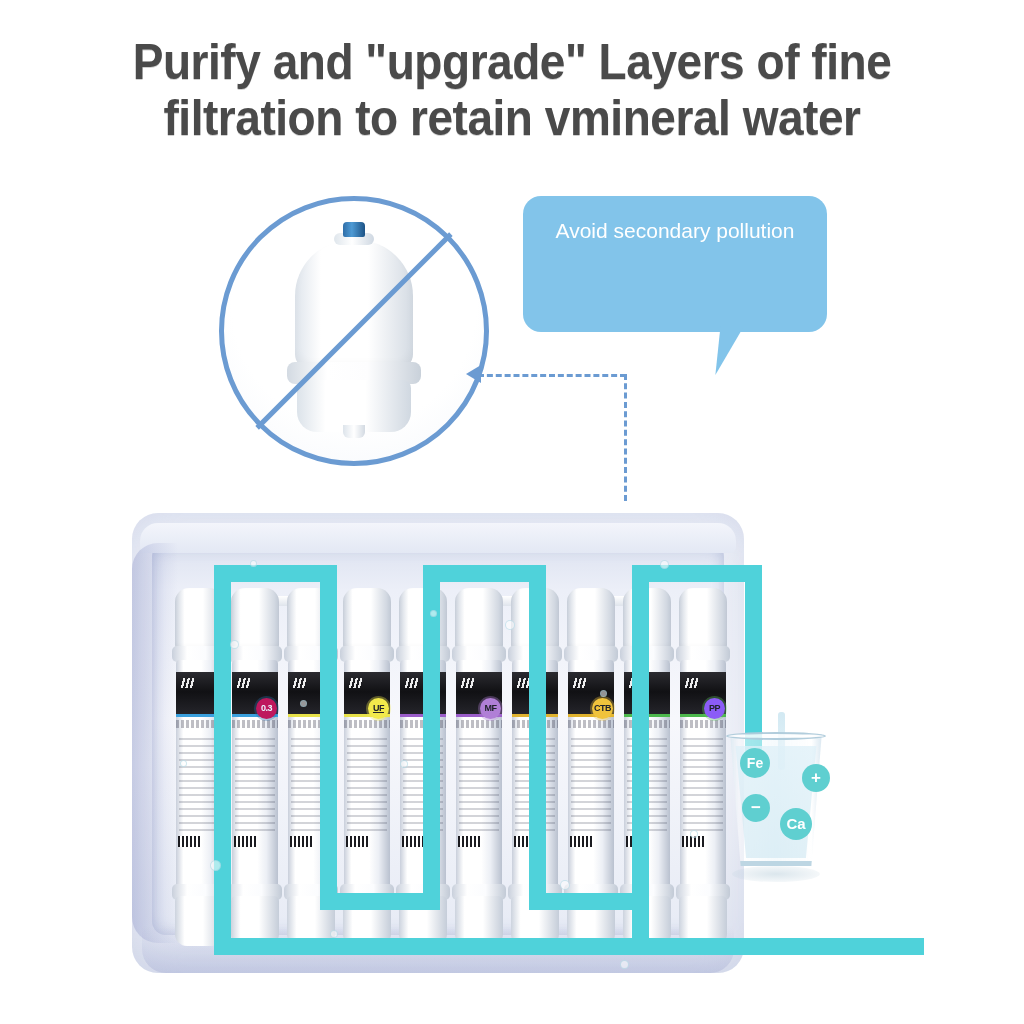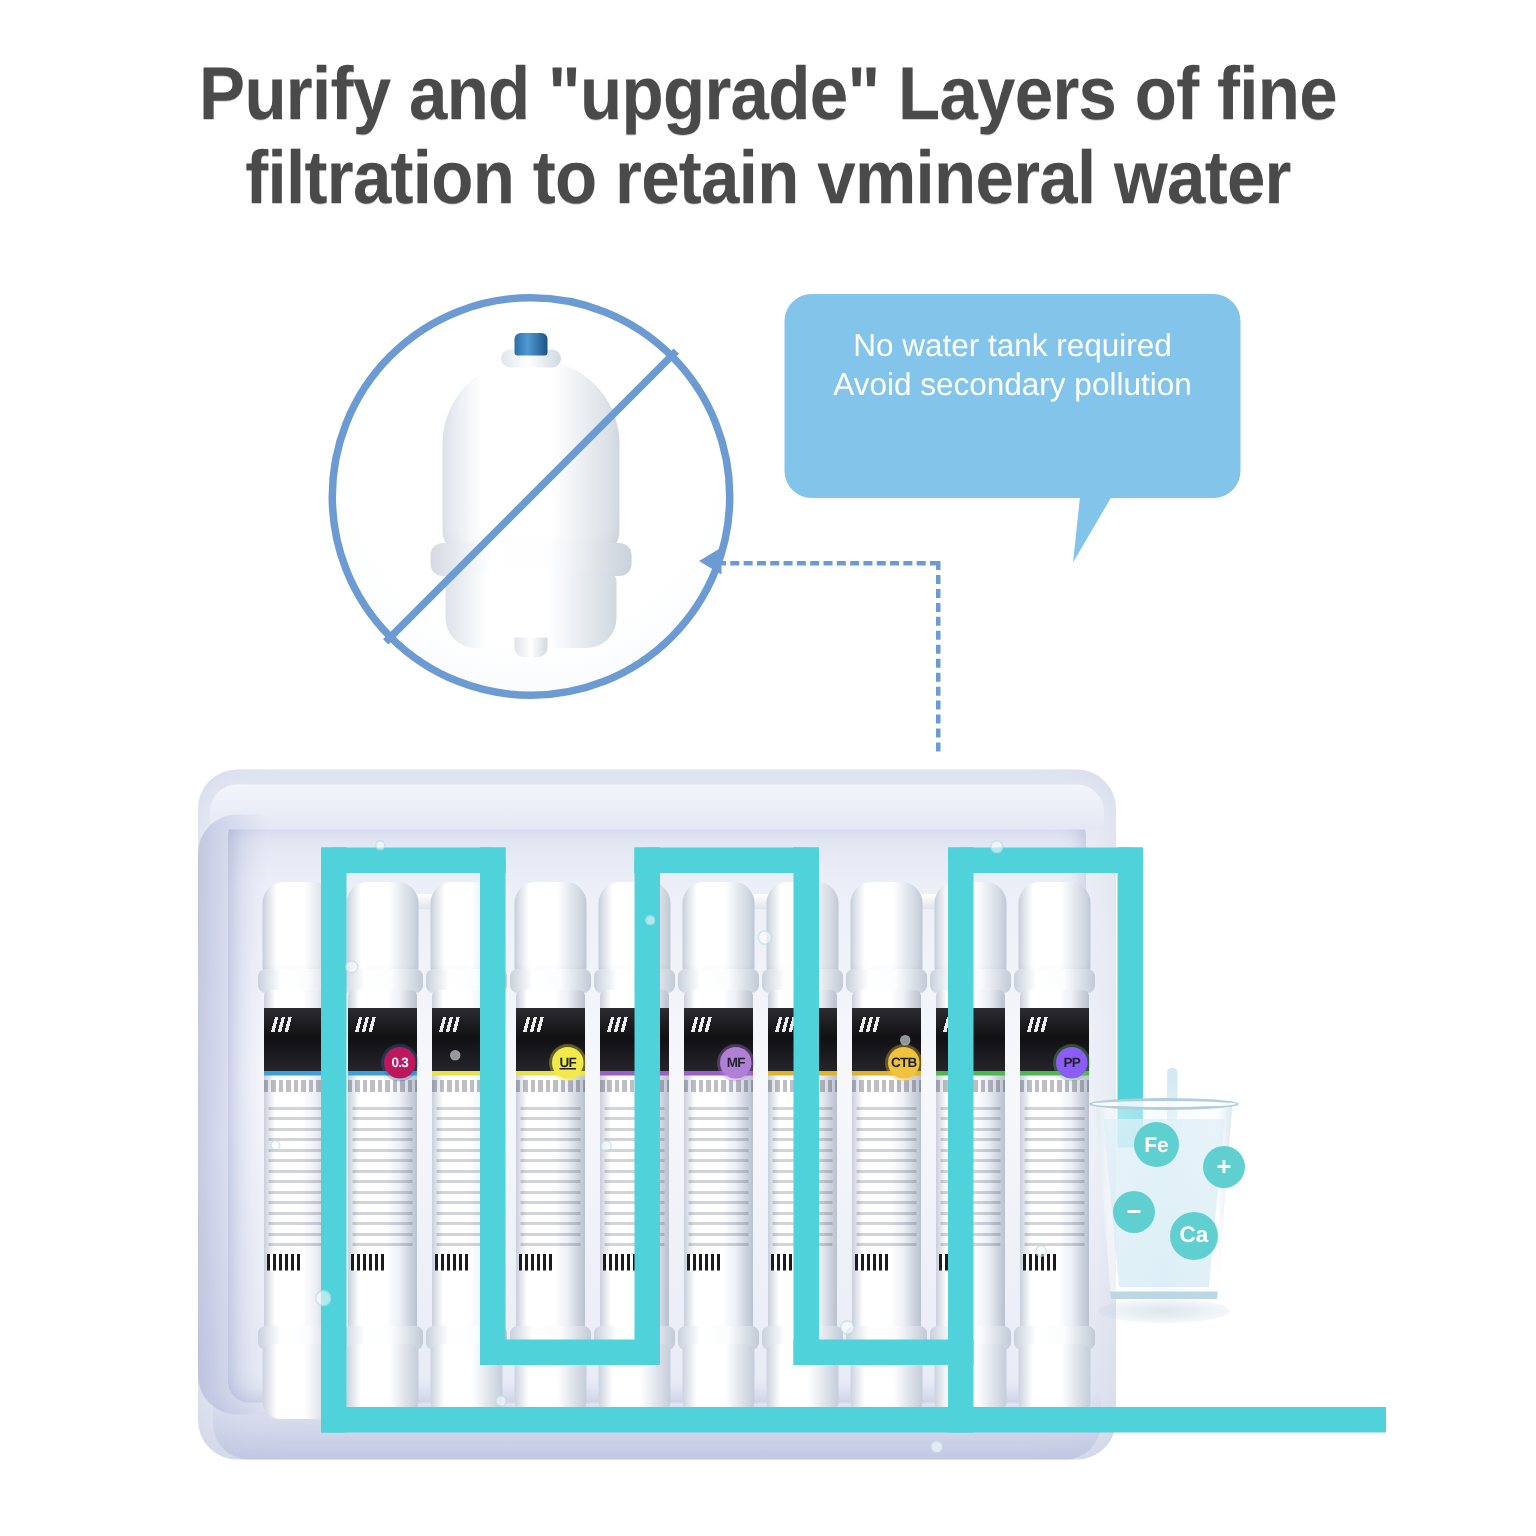--- a/index.html
+++ b/index.html
@@ -455,21 +455,20 @@
       <div class="tank-foot"></div>
     </div>
     <div class="no-tank-slash"></div>
   </div>
 
   <div class="dash-h"></div>
   <div class="dash-v"></div>
   <div class="dash-arrow"></div>
 
   <div class="bubble">
-    <span class="bubble-text">No water tank required</span>
     <span class="bubble-text">Avoid secondary pollution</span>
   </div>
   <div class="bubble-tail"></div>
 
   <div class="housing">
     <div class="housing-inner"></div>
     <div class="housing-lip"></div>
     <div class="housing-shadow-l"></div>
     <div class="housing-shadow-b"></div>
   </div>
@@ -641,21 +640,21 @@
       <div class="pipe" style="left: 529px; top: 565px; width: 17px; height: 17px; background: rgb(79, 210, 218); border-top-right-radius: 9px;"></div>
     </div>
 
   <div class="glass-wrap">
     <div class="pour"></div>
     <div class="glass"></div>
     <div class="glass-water"></div>
     <div class="glass-rim"></div>
     <div class="glass-shadow"></div>
     <div id="mineral-layer">
-        <div class="mineral" style="left: 22px; top: 36px; width: 30px; height: 30px; line-height: 30px; font-size: 14px; background: rgb(95, 207, 208); margin-left: 16px;">Fe</div>
+        <div class="mineral" style="left: 22px; top: 36px; width: 30px; height: 30px; line-height: 30px; font-size: 14px; background: rgb(95, 207, 208);">Fe</div>
         <div class="mineral" style="left: 84px; top: 52px; width: 28px; height: 28px; line-height: 28px; font-size: 17px; background: rgb(95, 207, 208);">+</div>
         <div class="mineral" style="left: 24px; top: 82px; width: 28px; height: 28px; line-height: 28px; font-size: 17px; background: rgb(95, 207, 208);">−</div>
         <div class="mineral" style="left: 62px; top: 96px; width: 32px; height: 32px; line-height: 32px; font-size: 15px; background: rgb(95, 207, 208);">Ca</div>
       </div>
   </div>
 
 <div class="drop" style="left: 230px; top: 640px; width: 7px; height: 7px;"></div>
     <div class="drop" style="left: 300px; top: 700px; width: 5px; height: 5px;"></div>
     <div class="drop" style="left: 210px; top: 860px; width: 9px; height: 9px;"></div>
     <div class="drop" style="left: 400px; top: 760px; width: 6px; height: 6px;"></div>

